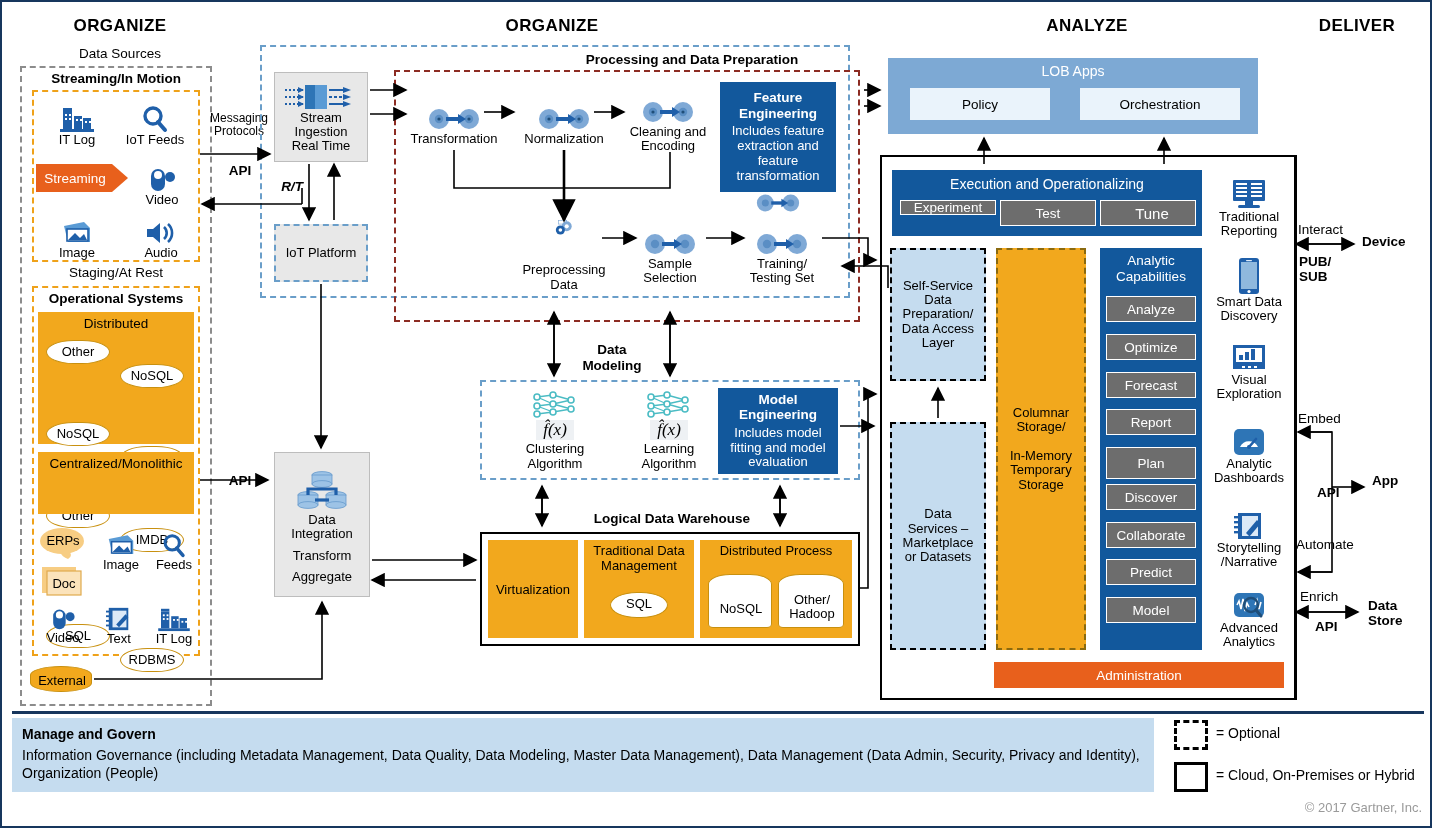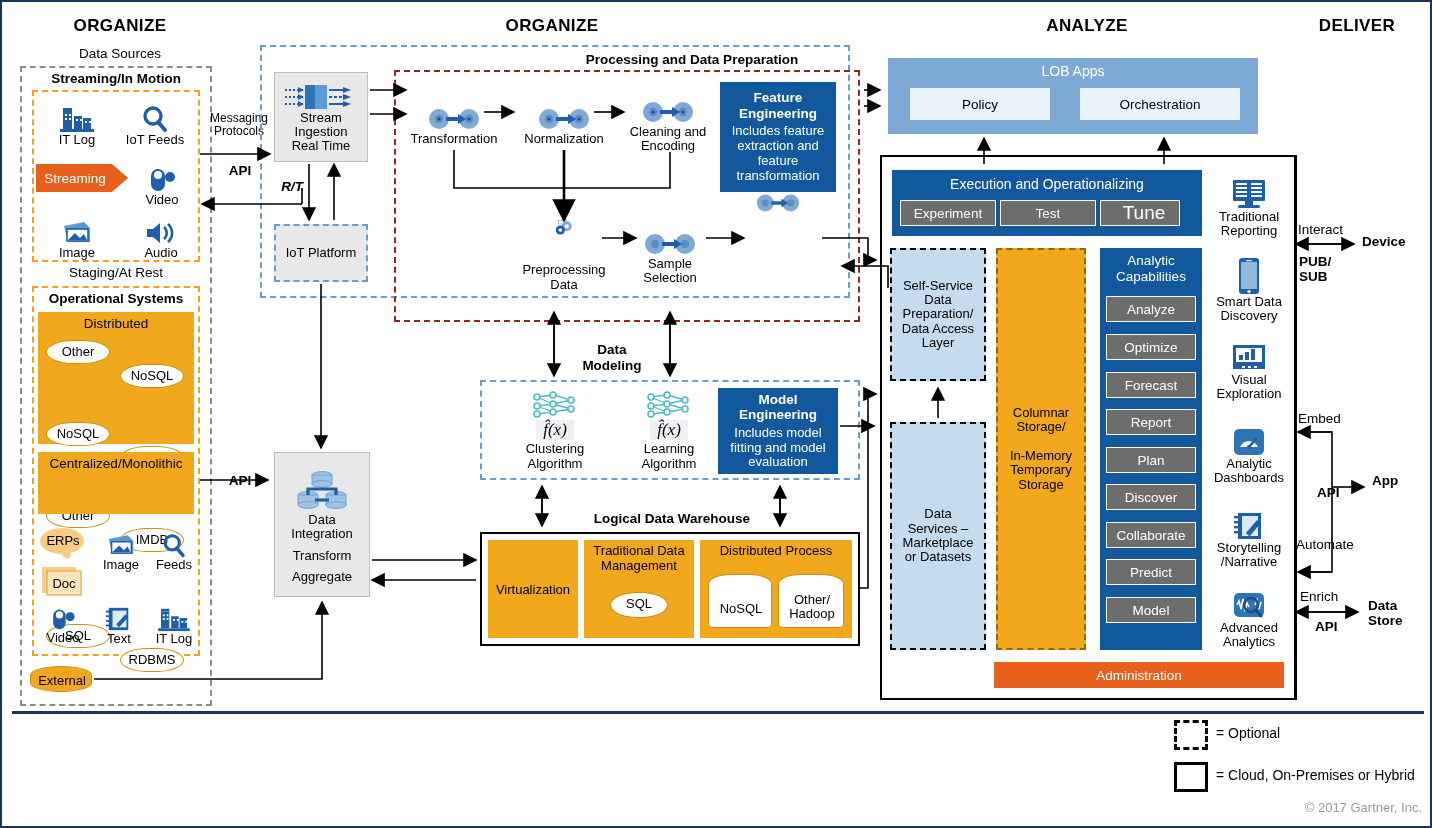--- a/index.html
+++ b/index.html
@@ -372,20 +372,36 @@
         </g>
         <g fill="#5a8ec4">
           <circle cx="13" cy="13" r="4.2"></circle>
           <circle cx="43" cy="13" r="4.2"></circle>
         </g>
         <rect x="20" y="11" width="14" height="4" fill="#1f5fa9"></rect>
         <polygon points="32,8 40,13 32,18" fill="#1f5fa9"></polygon>
       </svg>
     <span class="cap" style="white-space:pre-line;">Sample
 Selection</span>
+  </div>
+  <div class="abs col" style="left:730px;top:222px;width:100px;height:68px;">
+    <svg width="56" height="26" viewBox="0 0 56 26">
+        <g fill="#7fa9d6">
+          <circle cx="13" cy="13" r="10"></circle>
+          <circle cx="43" cy="13" r="10"></circle>
+        </g>
+        <g fill="#5a8ec4">
+          <circle cx="13" cy="13" r="4.2"></circle>
+          <circle cx="43" cy="13" r="4.2"></circle>
+        </g>
+        <rect x="20" y="11" width="14" height="4" fill="#1f5fa9"></rect>
+        <polygon points="32,8 40,13 32,18" fill="#1f5fa9"></polygon>
+      </svg>
+    <span class="cap" style="white-space:pre-line;">Training/
+Testing Set</span>
   </div>
 
   <div class="abs lbl-b" style="left:560px;top:340px;width:100px;height:36px;text-align:center;white-space:pre-line;">Data
 Modeling</div>
   <div class="abs dash-blue" style="left:478px;top:378px;width:380px;height:100px;"></div>
 
   <div class="abs col" style="left:500px;top:386px;width:106px;height:86px;">
     <svg width="56" height="28" viewBox="0 0 56 28">
         <g stroke="#4bbcc4" stroke-width="1.3" fill="none">
           <line x1="10" y1="6" x2="26" y2="4"></line>
@@ -497,23 +513,23 @@
   <div class="abs midblue-fill" style="left:886px;top:56px;width:370px;height:76px;">
     <div class="abs ctr" style="left:0;top:3px;width:370px;height:20px;color:#fff;font-size:14px;">LOB Apps</div>
     <div class="abs ctr" style="left:22px;top:30px;width:140px;height:32px;background:#eaf3fb;font-size:13.5px;">Policy</div>
     <div class="abs ctr" style="left:192px;top:30px;width:160px;height:32px;background:#eaf3fb;font-size:13.5px;">Orchestration</div>
   </div>
 
   <div class="abs solid-black" style="left:878px;top:153px;width:416px;height:545px;background:#fff;"></div>
 
   <div class="abs dblue-fill" style="left:890px;top:168px;width:310px;height:66px;">
     <div class="abs ctr" style="left:0;top:4px;width:310px;height:20px;font-size:14px;">Execution and Operationalizing</div>
-    <div class="abs ctr grey-btn" style="left:8px;top:30px;width:96px;height:26px;font-size:13.5px;">Experiment</div>
+    <div class="abs ctr grey-btn" style="left:8px;top:30px;width:96px;height:15px;font-size:13.5px;">Experiment</div>
     <div class="abs ctr grey-btn" style="left:108px;top:30px;width:96px;height:26px;font-size:13.5px;">Test</div>
-    <div class="abs ctr grey-btn" style="left:208px;top:30px;width:80px;height:26px;font-size:19px;padding-left:8px;">Tune</div>
+    <div class="abs ctr grey-btn" style="left:208px;top:30px;width:96px;height:26px;font-size:15px;padding-left:8px;">Tune</div>
   </div>
 
   <div class="abs dash-black lblue-fill ctr" style="left:888px;top:246px;width:96px;height:133px;">
     <span class="cap" style="white-space:pre-line;">Self-Service
 Data
 Preparation/
 Data Access
 Layer</span>
   </div>
   <div class="abs dash-black lblue-fill ctr" style="left:888px;top:420px;width:96px;height:228px;">
@@ -532,21 +548,21 @@
 Storage</span>
   </div>
 
   <div class="abs dblue-fill" style="left:1098px;top:246px;width:102px;height:402px;">
     <div class="abs" style="left:0;top:5px;width:102px;text-align:center;font-size:13.5px;line-height:1.15;white-space:pre-line;">Analytic
 Capabilities</div>
     <div class="abs ctr grey-btn" style="left:6px;top:48px;width:90px;height:26px;font-size:13.5px;">Analyze</div>
     <div class="abs ctr grey-btn" style="left:6px;top:86px;width:90px;height:26px;font-size:13.5px;">Optimize</div>
     <div class="abs ctr grey-btn" style="left:6px;top:124px;width:90px;height:26px;font-size:13.5px;">Forecast</div>
     <div class="abs ctr grey-btn" style="left:6px;top:161px;width:90px;height:26px;font-size:13.5px;">Report</div>
-    <div class="abs ctr grey-btn" style="left:6px;top:199px;width:90px;height:26px;font-size:13.5px;">Plan</div>
+    <div class="abs ctr grey-btn" style="left:6px;top:199px;width:90px;height:32px;font-size:13.5px;">Plan</div>
     <div class="abs ctr grey-btn" style="left:6px;top:236px;width:90px;height:26px;font-size:13.5px;">Discover</div>
     <div class="abs ctr grey-btn" style="left:6px;top:274px;width:90px;height:26px;font-size:13.5px;">Collaborate</div>
     <div class="abs ctr grey-btn" style="left:6px;top:311px;width:90px;height:26px;font-size:13.5px;">Predict</div>
     <div class="abs ctr grey-btn" style="left:6px;top:349px;width:90px;height:26px;font-size:13.5px;">Model</div>
   </div>
 
   <div class="abs orange-btn ctr" style="left:992px;top:660px;width:290px;height:26px;font-size:13.5px;">Administration</div>
 
   <div class="abs col" style="left:1208px;top:172px;width:78px;height:68px;">
     <svg width="38" height="32" viewBox="0 0 38 32">
@@ -644,20 +660,24 @@
   <div class="abs lbl-b" style="left:1315px;top:483px;width:40px;height:18px;">API</div>
   <div class="abs lbl" style="left:1294px;top:535px;width:80px;height:18px;">Automate</div>
   <div class="abs lbl-b" style="left:1370px;top:471px;width:50px;height:18px;">App</div>
 
   <div class="abs lbl" style="left:1298px;top:587px;width:70px;height:18px;">Enrich</div>
   <div class="abs lbl-b" style="left:1313px;top:617px;width:40px;height:18px;">API</div>
   <div class="abs lbl-b" style="left:1366px;top:596px;width:60px;height:40px;white-space:pre-line;line-height:1.12;">Data
 Store</div>
 
   <div class="abs" style="left:10px;top:709px;width:1412px;height:3px;background:#17365d;"></div>
+  <div class="abs footer" style="left:10px;top:716px;width:1142px;height:74px;padding:8px 10px;">
+    <div style="font-weight:bold;font-size:14px;">Manage and Govern</div>
+    <div style="font-size:14px;line-height:1.3;margin-top:4px;">Information Governance (including Metadata Management, Data Quality, Data Modeling, Master Data Management), Data Management (Data Admin, Security, Privacy and Identity), Organization (People)</div>
+  </div>
 
   <div class="abs dash-black" style="left:1172px;top:718px;width:34px;height:30px;background:#fff;border-width:3px;"></div>
   <div class="abs lbl" style="left:1214px;top:724px;width:200px;height:20px;font-size:14px;">= Optional</div>
   <div class="abs" style="left:1172px;top:760px;width:34px;height:30px;background:#fff;border:3px solid #000;"></div>
   <div class="abs lbl" style="left:1214px;top:766px;width:230px;height:20px;font-size:14px;">= Cloud, On-Premises or Hybrid</div>
   <div class="abs copy" style="left:1240px;top:798px;width:180px;height:18px;text-align:right;">© 2017 Gartner, Inc.</div>
 
   <svg class="ov">
     <defs>
       <marker id="ah" markerWidth="9" markerHeight="9" refX="8" refY="4.5" orient="auto">

